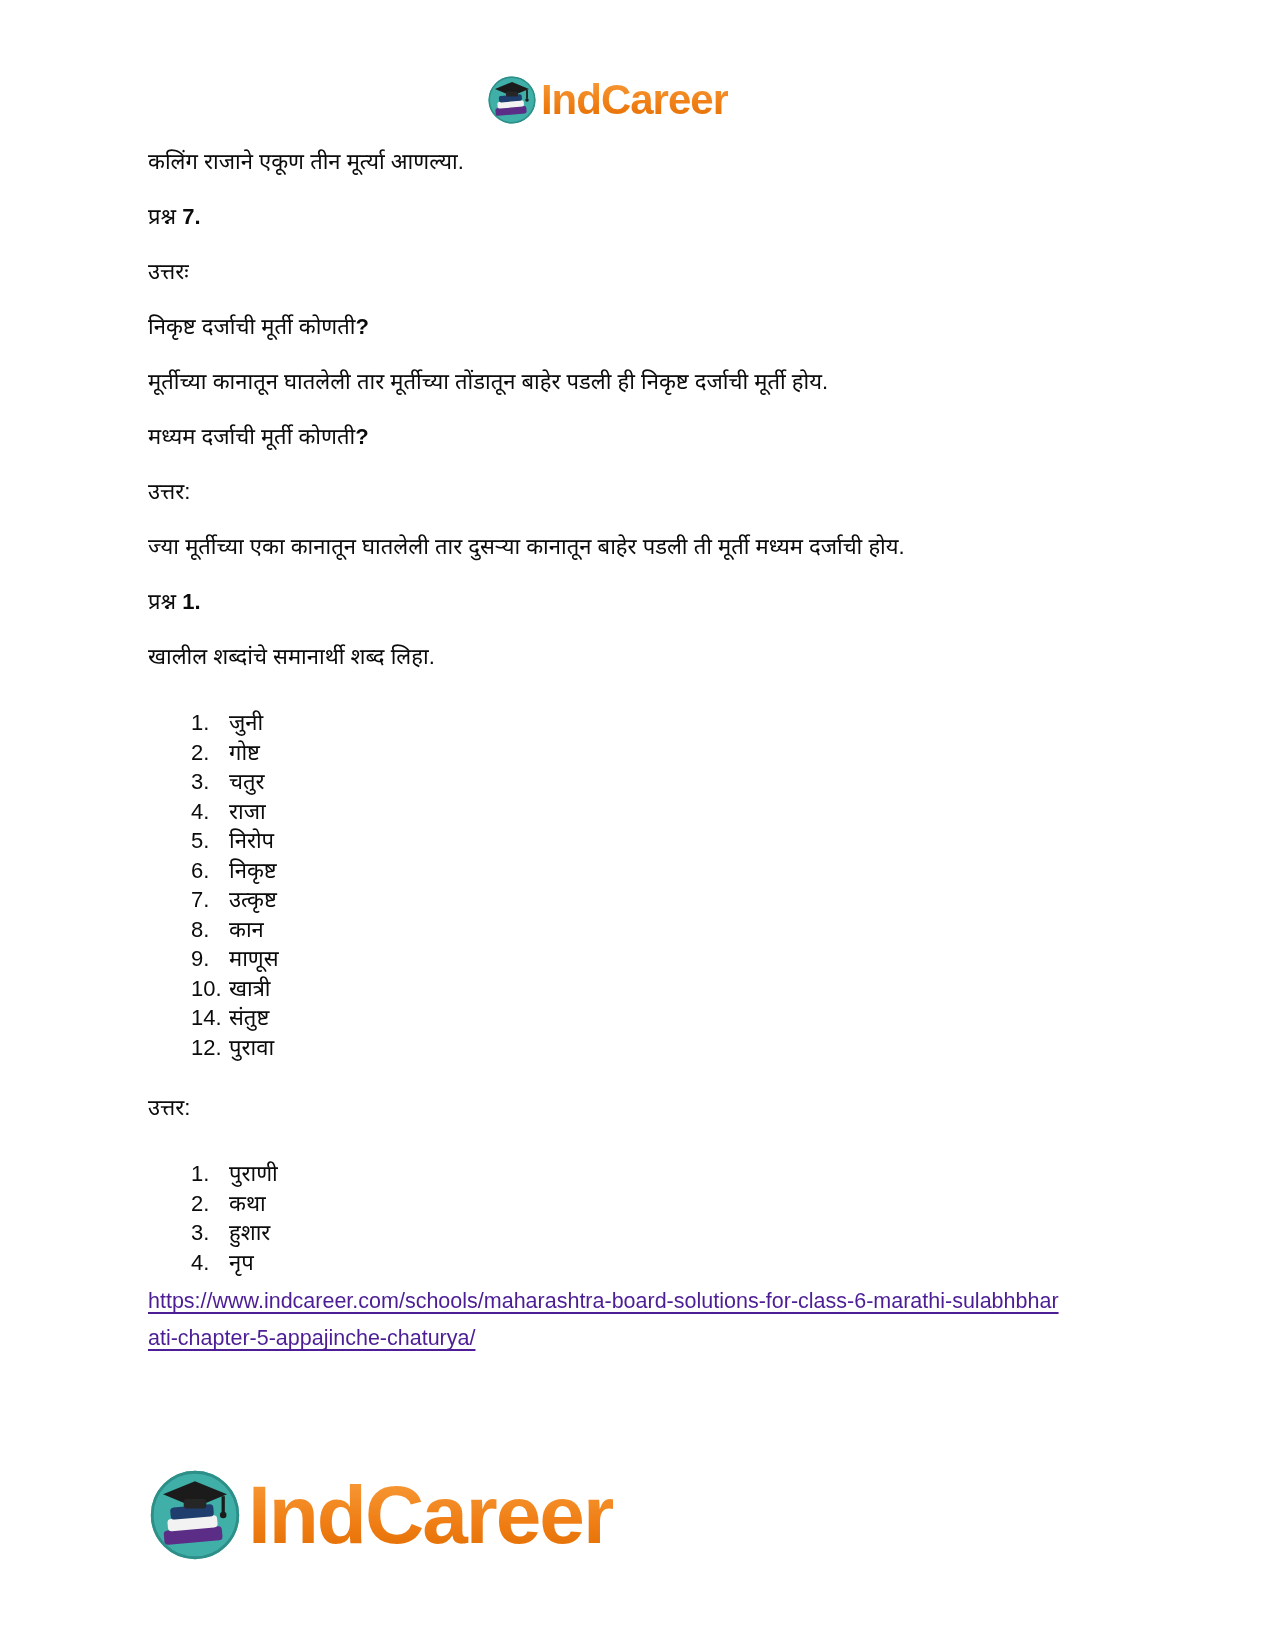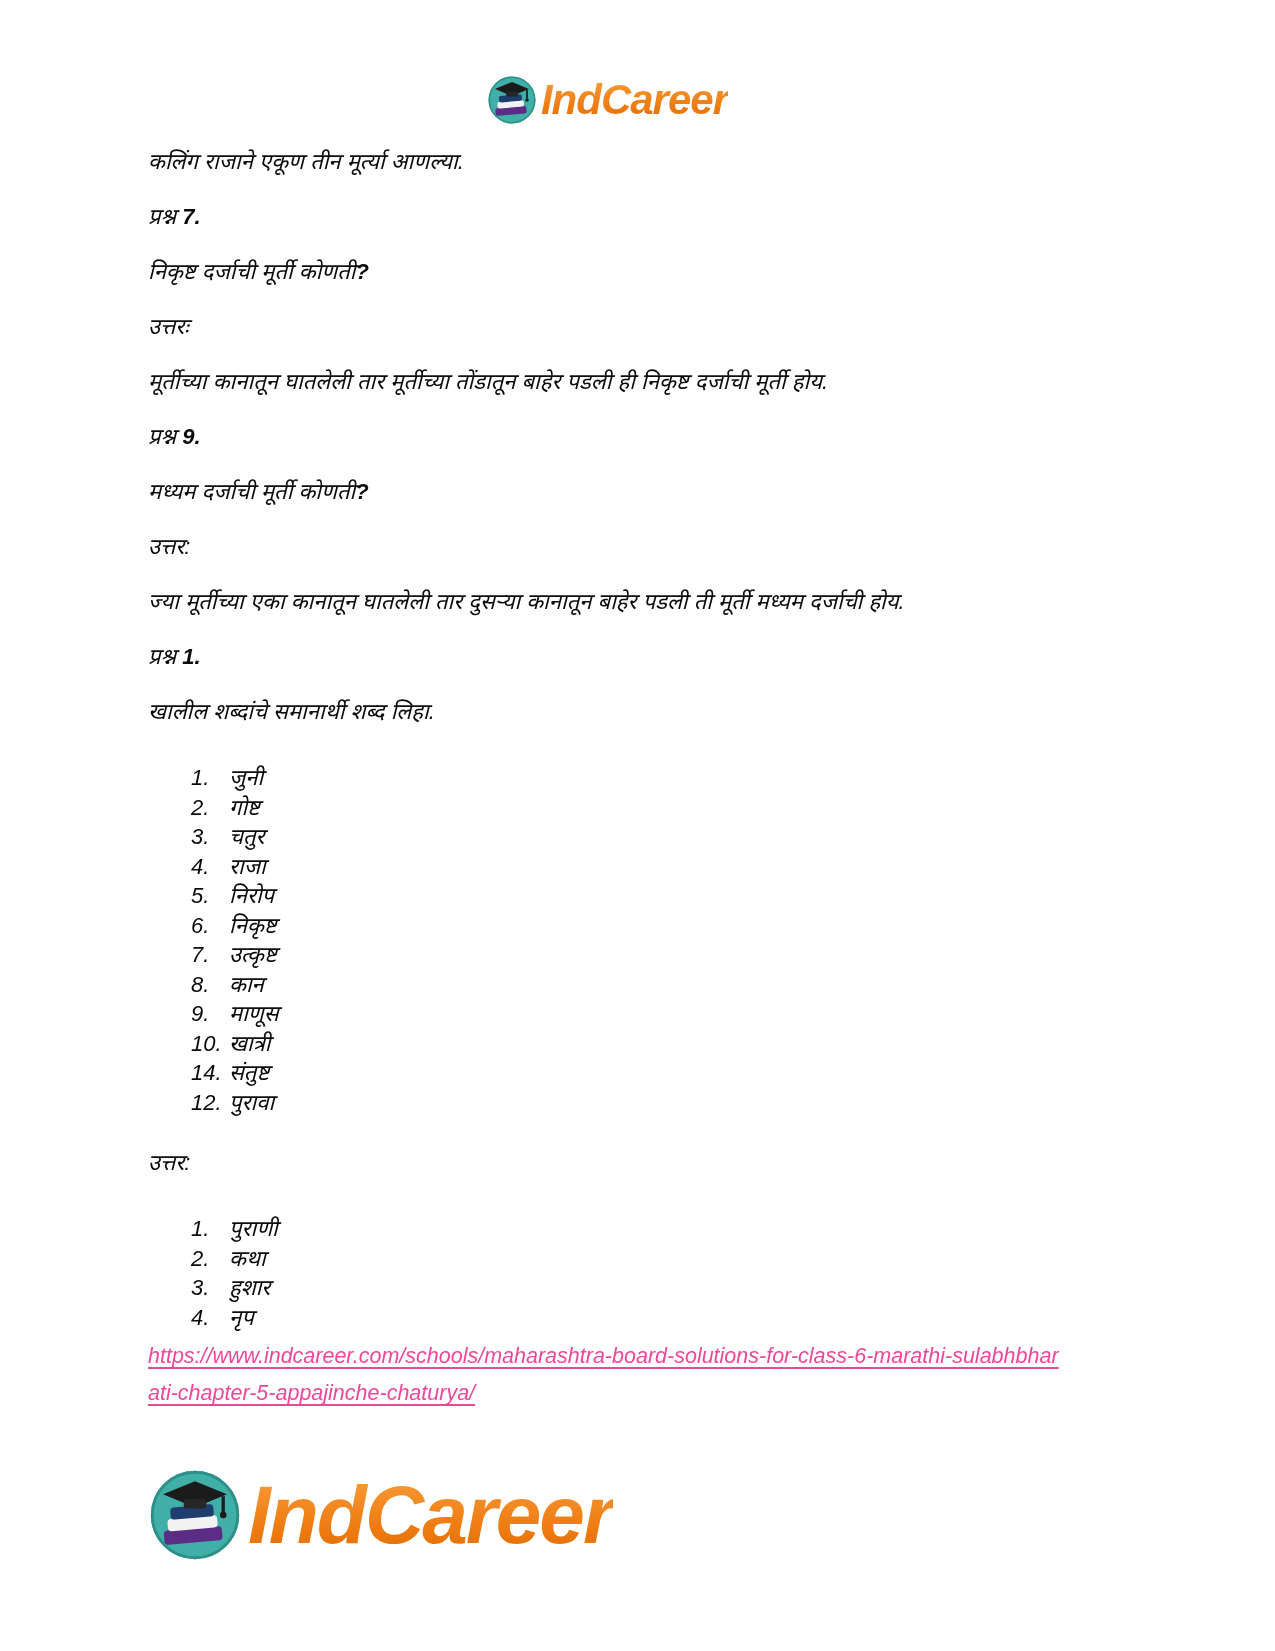--- a/index.html
+++ b/index.html
@@ -1,21 +1,21 @@
 <!DOCTYPE html>
 <html><head>
 <meta charset="utf-8">
 <style>
   html,body{margin:0;padding:0;background:#ffffff;}
   body{
     width:1275px;height:1651px;position:relative;overflow:hidden;
     font-family:"Liberation Sans","DejaVu Sans",sans-serif;
     color:#0b0b0b;
   }
-  .page{width:1275px;height:1651px;position:relative;font-style:italic;}
+  .page{width:1275px;height:1651px;position:relative;}
 
   
   .logo-row{display:flex;align-items:center;justify-content:center;}
   .logo-header{margin:0 auto;padding-top:74px;height:52px;transform:translateX(-30px);}
   .logo-header .logo-icon{width:50px;height:50px;margin-right:4px;flex:0 0 auto;}
   .logo-header .logo-text{font-size:42px;font-weight:bold;letter-spacing:-1px;line-height:50px;}
   .logo-footer{position:absolute;left:148px;top:1468px;display:flex;align-items:center;}
   .logo-footer .logo-icon{width:94px;height:94px;margin-right:6px;flex:0 0 auto;}
   .logo-footer .logo-text{font-size:82px;font-weight:bold;letter-spacing:-2px;line-height:94px;}
   .logo-text{
@@ -26,21 +26,21 @@
 
   
   .content{margin:22px 140px 6px 148px;}
   .para{margin:0 0 27px 0;font-size:22px;line-height:28px;}
   .para .bold{font-weight:bold;}
   .num-list{margin:37px 0 0 43px;padding:0;}
   .num-item{display:flex;font-size:22px;line-height:29.5px;}
   .num-item .num{flex:0 0 38px;}
   .doc-link{
     display:block;margin-top:6px;
-    color:#ec4899;text-decoration:none;
+    color:#4c1d95;text-decoration:none;
     font-size:21.5px;
   }
   .doc-link div{line-height:37px;text-decoration:underline;text-underline-offset:4px;}
 </style>
 </head>
 <body>
 
 <div class="page">
 
   <div class="logo-row logo-header">
@@ -58,24 +58,23 @@
         <line x1="80" y1="30" x2="80" y2="47" stroke="#1b1b1b" stroke-width="3.5"></line>
         <circle cx="80" cy="50" r="3.5" fill="#1b1b1b"></circle>
       </svg>
     </span>
     <span class="logo-text">IndCareer</span>
   </div>
 
   <div class="content">
       <p class="para"><span>कलिंग राजाने एकूण तीन मूर्त्या आणल्या.</span></p>
       <p class="para"><span>प्रश्न </span><span class="bold">7.</span></p>
+      <p class="para"><span>उत्तरः</span></p>
       <p class="para"><span>निकृष्ट दर्जाची मूर्ती कोणती</span><span class="bold">?</span></p>
-      <p class="para"><span>उत्तरः</span></p>
       <p class="para"><span>मूर्तीच्या कानातून घातलेली तार मूर्तीच्या तोंडातून बाहेर पडली ही निकृष्ट दर्जाची मूर्ती होय.</span></p>
-      <p class="para"><span>प्रश्न </span><span class="bold">9.</span></p>
       <p class="para"><span>मध्यम दर्जाची मूर्ती कोणती</span><span class="bold">?</span></p>
       <p class="para"><span>उत्तर:</span></p>
       <p class="para"><span>ज्या मूर्तीच्या एका कानातून घातलेली तार दुसऱ्या कानातून बाहेर पडली ती मूर्ती मध्यम दर्जाची होय.</span></p>
       <p class="para"><span>प्रश्न </span><span class="bold">1.</span></p>
       <p class="para"><span>खालील शब्दांचे समानार्थी शब्द लिहा.</span></p>
       <div class="num-list">
         <div class="num-item">
           <span class="num">1.</span>
           <span>जुनी</span>
         </div>

